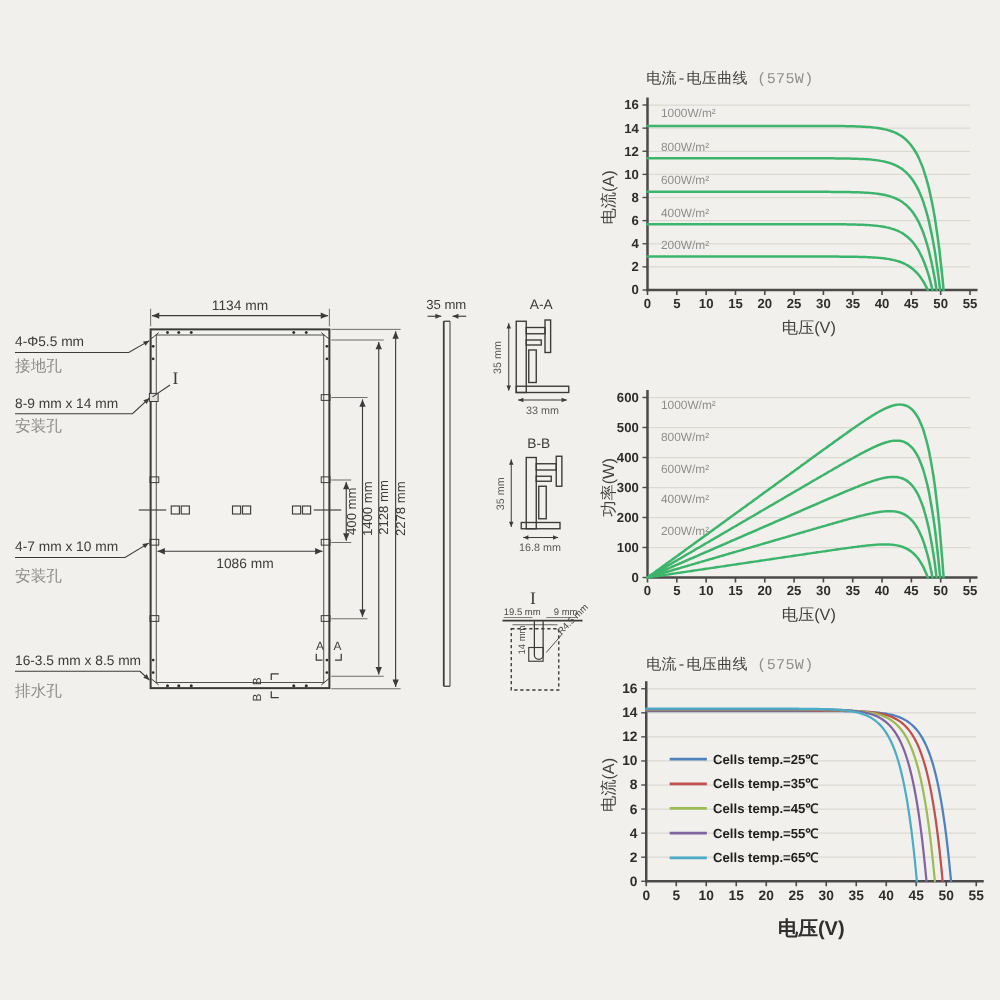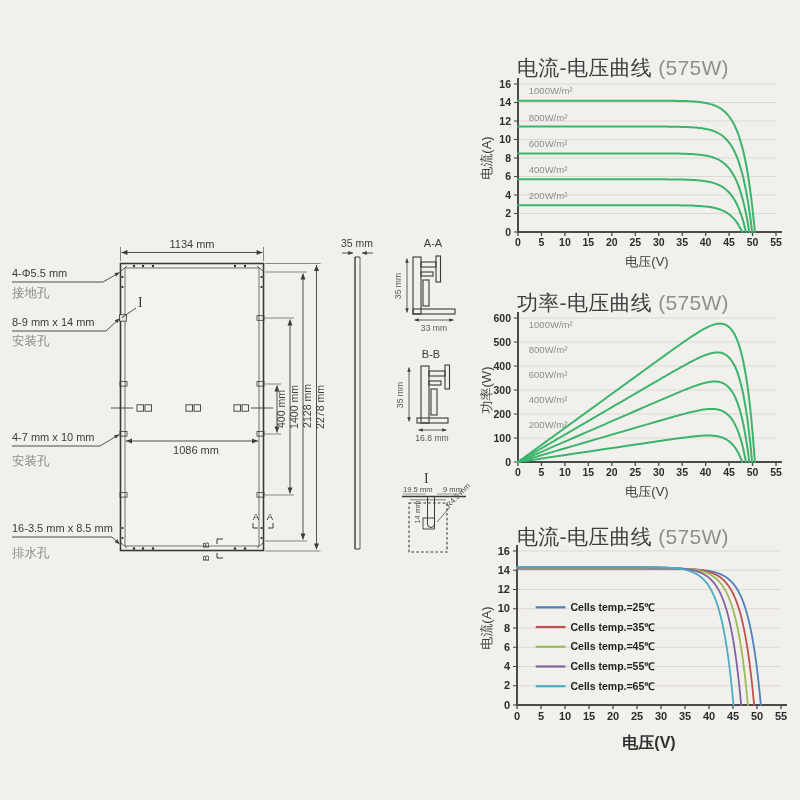--- a/index.html
+++ b/index.html
@@ -9,21 +9,21 @@
   svg{position:absolute;overflow:visible;}
   svg text{font-family:"Liberation Sans",sans-serif;}
   .dim{font-size:11px;fill:#3b3b3b;}
   .dimR{font-size:10.5px;fill:#3b3b3b;}
   .dimS{font-size:8.6px;fill:#5a5a5a;}
   .dimT{font-size:7.6px;fill:#4a4a4a;}
   .cjk{font-size:12.5px;fill:#8c8c8c;}
   .secT{font-size:11px;fill:#3b3b3b;}
   .serifI{font-family:"Liberation Serif",serif;font-size:14px;fill:#3b3b3b;}
   .mark{font-size:9.5px;fill:#3b3b3b;}
-  .chart-title{position:absolute;font-size:21px;color:#3f3f3f;white-space:nowrap;letter-spacing:0.3px;}
+  .chart-title{position:absolute;font-size:12px;color:#3f3f3f;white-space:nowrap;letter-spacing:0.3px;font-family:Liberation Mono, monospace;}
   .chart-title .suffix{color:#8f8f8f;}
   .ylab{font-size:13px;fill:#3f3f3f;}
   .xlab{font-size:13px;fill:#3f3f3f;}
   .xlab-big{font-size:16px;font-weight:bold;fill:#2f2f2f;}
 </style>
 </head>
 <body>
 
 <div class="stage">
 
@@ -294,24 +294,20 @@
         <path d="M40.0,109.3 L41.2,109.3 L42.3,109.3 L43.5,109.3 L44.7,109.3 L45.9,109.3 L47.0,109.3 L48.2,109.3 L49.4,109.3 L50.6,109.3 L51.7,109.3 L52.9,109.3 L54.1,109.3 L55.2,109.3 L56.4,109.3 L57.6,109.3 L58.8,109.3 L59.9,109.3 L61.1,109.3 L62.3,109.3 L63.5,109.3 L64.6,109.3 L65.8,109.3 L67.0,109.3 L68.1,109.3 L69.3,109.3 L70.5,109.3 L71.7,109.3 L72.8,109.3 L74.0,109.3 L75.2,109.3 L76.4,109.3 L77.5,109.3 L78.7,109.3 L79.9,109.3 L81.0,109.3 L82.2,109.3 L83.4,109.3 L84.6,109.3 L85.7,109.3 L86.9,109.3 L88.1,109.3 L89.3,109.3 L90.4,109.3 L91.6,109.3 L92.8,109.3 L93.9,109.3 L95.1,109.3 L96.3,109.3 L97.5,109.3 L98.6,109.3 L99.8,109.3 L101.0,109.3 L102.2,109.3 L103.3,109.3 L104.5,109.3 L105.7,109.3 L106.8,109.3 L108.0,109.3 L109.2,109.3 L110.4,109.3 L111.5,109.3 L112.7,109.3 L113.9,109.3 L115.1,109.3 L116.2,109.3 L117.4,109.3 L118.6,109.3 L119.7,109.3 L120.9,109.3 L122.1,109.3 L123.3,109.3 L124.4,109.3 L125.6,109.3 L126.8,109.3 L128.0,109.3 L129.1,109.3 L130.3,109.3 L131.5,109.3 L132.6,109.3 L133.8,109.3 L135.0,109.3 L136.2,109.3 L137.3,109.3 L138.5,109.3 L139.7,109.3 L140.9,109.3 L142.0,109.3 L143.2,109.3 L144.4,109.3 L145.5,109.3 L146.7,109.3 L147.9,109.3 L149.1,109.3 L150.2,109.3 L151.4,109.3 L152.6,109.3 L153.8,109.3 L154.9,109.3 L156.1,109.3 L157.3,109.3 L158.4,109.3 L159.6,109.3 L160.8,109.3 L162.0,109.3 L163.1,109.3 L164.3,109.3 L165.5,109.3 L166.7,109.3 L167.8,109.3 L169.0,109.3 L170.2,109.3 L171.3,109.3 L172.5,109.3 L173.7,109.3 L174.9,109.3 L176.0,109.3 L177.2,109.3 L178.4,109.3 L179.6,109.3 L180.7,109.3 L181.9,109.3 L183.1,109.3 L184.2,109.3 L185.4,109.3 L186.6,109.3 L187.8,109.3 L188.9,109.4 L190.1,109.4 L191.3,109.4 L192.5,109.4 L193.6,109.4 L194.8,109.4 L196.0,109.4 L197.1,109.4 L198.3,109.4 L199.5,109.5 L200.7,109.5 L201.8,109.5 L203.0,109.5 L204.2,109.6 L205.4,109.6 L206.5,109.6 L207.7,109.7 L208.9,109.7 L210.0,109.7 L211.2,109.8 L212.4,109.8 L213.6,109.9 L214.7,109.9 L215.9,110.0 L217.1,110.1 L218.3,110.2 L219.4,110.3 L220.6,110.4 L221.8,110.5 L222.9,110.6 L224.1,110.7 L225.3,110.9 L226.5,111.0 L227.6,111.2 L228.8,111.4 L230.0,111.6 L231.2,111.9 L232.3,112.1 L233.5,112.4 L234.7,112.7 L235.8,113.1 L237.0,113.4 L238.2,113.9 L239.4,114.3 L240.5,114.8 L241.7,115.4 L242.9,116.0 L244.1,116.7 L245.2,117.4 L246.4,118.3 L247.6,119.2 L248.7,120.2 L249.9,121.3 L251.1,122.5 L252.3,123.8 L253.4,125.3 L254.6,126.9 L255.8,128.7 L257.0,130.6 L258.1,132.8 L259.3,135.2 L260.5,137.8 L261.6,140.6 L262.8,143.8 L264.0,147.3 L265.2,151.1 L266.3,155.4 L267.5,160.0 L268.0,162.0" fill="none" stroke="#3cb46c" stroke-width="2" stroke-linejoin="round" stroke-linecap="round"></path>
         <path d="M40.0,135.2 L41.2,135.2 L42.3,135.2 L43.5,135.2 L44.7,135.2 L45.9,135.2 L47.0,135.2 L48.2,135.2 L49.4,135.2 L50.6,135.2 L51.7,135.2 L52.9,135.2 L54.1,135.2 L55.2,135.2 L56.4,135.2 L57.6,135.2 L58.8,135.2 L59.9,135.2 L61.1,135.2 L62.3,135.2 L63.5,135.2 L64.6,135.2 L65.8,135.2 L67.0,135.2 L68.1,135.2 L69.3,135.2 L70.5,135.2 L71.7,135.2 L72.8,135.2 L74.0,135.2 L75.2,135.2 L76.4,135.2 L77.5,135.2 L78.7,135.2 L79.9,135.2 L81.0,135.2 L82.2,135.2 L83.4,135.2 L84.6,135.2 L85.7,135.2 L86.9,135.2 L88.1,135.2 L89.3,135.2 L90.4,135.2 L91.6,135.2 L92.8,135.2 L93.9,135.2 L95.1,135.2 L96.3,135.2 L97.5,135.2 L98.6,135.2 L99.8,135.2 L101.0,135.2 L102.2,135.2 L103.3,135.2 L104.5,135.2 L105.7,135.2 L106.8,135.2 L108.0,135.2 L109.2,135.2 L110.4,135.2 L111.5,135.2 L112.7,135.2 L113.9,135.2 L115.1,135.2 L116.2,135.2 L117.4,135.2 L118.6,135.2 L119.7,135.2 L120.9,135.2 L122.1,135.2 L123.3,135.2 L124.4,135.2 L125.6,135.2 L126.8,135.2 L128.0,135.2 L129.1,135.2 L130.3,135.2 L131.5,135.2 L132.6,135.2 L133.8,135.2 L135.0,135.2 L136.2,135.2 L137.3,135.2 L138.5,135.2 L139.7,135.2 L140.9,135.2 L142.0,135.2 L143.2,135.2 L144.4,135.2 L145.5,135.2 L146.7,135.2 L147.9,135.2 L149.1,135.2 L150.2,135.2 L151.4,135.2 L152.6,135.2 L153.8,135.2 L154.9,135.2 L156.1,135.2 L157.3,135.2 L158.4,135.2 L159.6,135.2 L160.8,135.2 L162.0,135.2 L163.1,135.2 L164.3,135.2 L165.5,135.2 L166.7,135.2 L167.8,135.2 L169.0,135.2 L170.2,135.2 L171.3,135.2 L172.5,135.2 L173.7,135.2 L174.9,135.2 L176.0,135.2 L177.2,135.2 L178.4,135.2 L179.6,135.2 L180.7,135.2 L181.9,135.2 L183.1,135.2 L184.2,135.2 L185.4,135.2 L186.6,135.2 L187.8,135.2 L188.9,135.2 L190.1,135.2 L191.3,135.2 L192.5,135.2 L193.6,135.3 L194.8,135.3 L196.0,135.3 L197.1,135.3 L198.3,135.3 L199.5,135.3 L200.7,135.3 L201.8,135.3 L203.0,135.4 L204.2,135.4 L205.4,135.4 L206.5,135.4 L207.7,135.4 L208.9,135.5 L210.0,135.5 L211.2,135.5 L212.4,135.6 L213.6,135.6 L214.7,135.6 L215.9,135.7 L217.1,135.7 L218.3,135.8 L219.4,135.9 L220.6,135.9 L221.8,136.0 L222.9,136.1 L224.1,136.2 L225.3,136.3 L226.5,136.4 L227.6,136.5 L228.8,136.6 L230.0,136.8 L231.2,137.0 L232.3,137.1 L233.5,137.3 L234.7,137.6 L235.8,137.8 L237.0,138.1 L238.2,138.3 L239.4,138.7 L240.5,139.0 L241.7,139.4 L242.9,139.8 L244.1,140.3 L245.2,140.8 L246.4,141.4 L247.6,142.0 L248.7,142.7 L249.9,143.5 L251.1,144.3 L252.3,145.2 L253.4,146.3 L254.6,147.4 L255.8,148.6 L257.0,150.0 L258.1,151.4 L259.3,153.1 L260.5,154.9 L261.6,156.9 L262.8,159.1 L264.0,161.5 L264.2,162.0" fill="none" stroke="#3cb46c" stroke-width="2" stroke-linejoin="round" stroke-linecap="round"></path>
         <text x="50.78909090909091" y="23.712500000000006" style="font-size:9.5px;fill:#8d8d8d;">1000W/m²</text>
         <text x="50.78909090909091" y="50.537499999999994" style="font-size:9.5px;fill:#8d8d8d;">800W/m²</text>
         <text x="50.78909090909091" y="77.3625" style="font-size:9.5px;fill:#8d8d8d;">600W/m²</text>
         <text x="50.78909090909091" y="103.2625" style="font-size:9.5px;fill:#8d8d8d;">400W/m²</text>
         <text x="50.78909090909091" y="129.1625" style="font-size:9.5px;fill:#8d8d8d;">200W/m²</text>
       </g>
     </svg>
 
-  <div class="chart-title" style="left:517px;top:289px;">
-    <span>功率-电压曲线</span>
-    <span class="suffix">(575W)</span>
-  </div>
   <svg id="chart2" width="322" height="210" style="left:478px;top:300px;">
     <text class="ylab" transform="rotate(-90 13 90)" x="13" y="90" text-anchor="middle">功率(W)</text>
     <text class="xlab" x="169" y="196" text-anchor="middle">电压(V)</text>
   <g>
         <line x1="41" y1="138" x2="298" y2="138" stroke="#dbd9d3" stroke-width="1"></line>
         <line x1="41" y1="114" x2="298" y2="114" stroke="#dbd9d3" stroke-width="1"></line>
         <line x1="41" y1="90" x2="298" y2="90" stroke="#dbd9d3" stroke-width="1"></line>
         <line x1="41" y1="66" x2="298" y2="66" stroke="#dbd9d3" stroke-width="1"></line>
         <line x1="41" y1="42" x2="298" y2="42" stroke="#dbd9d3" stroke-width="1"></line>
         <line x1="41" y1="18" x2="298" y2="18" stroke="#dbd9d3" stroke-width="1"></line>

